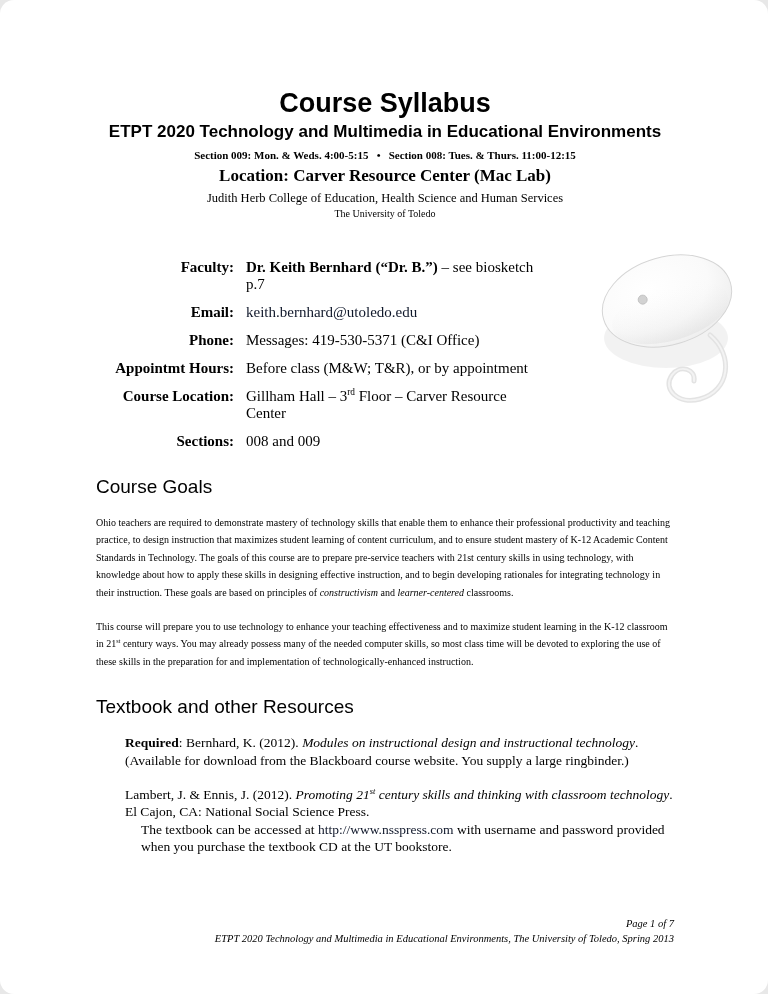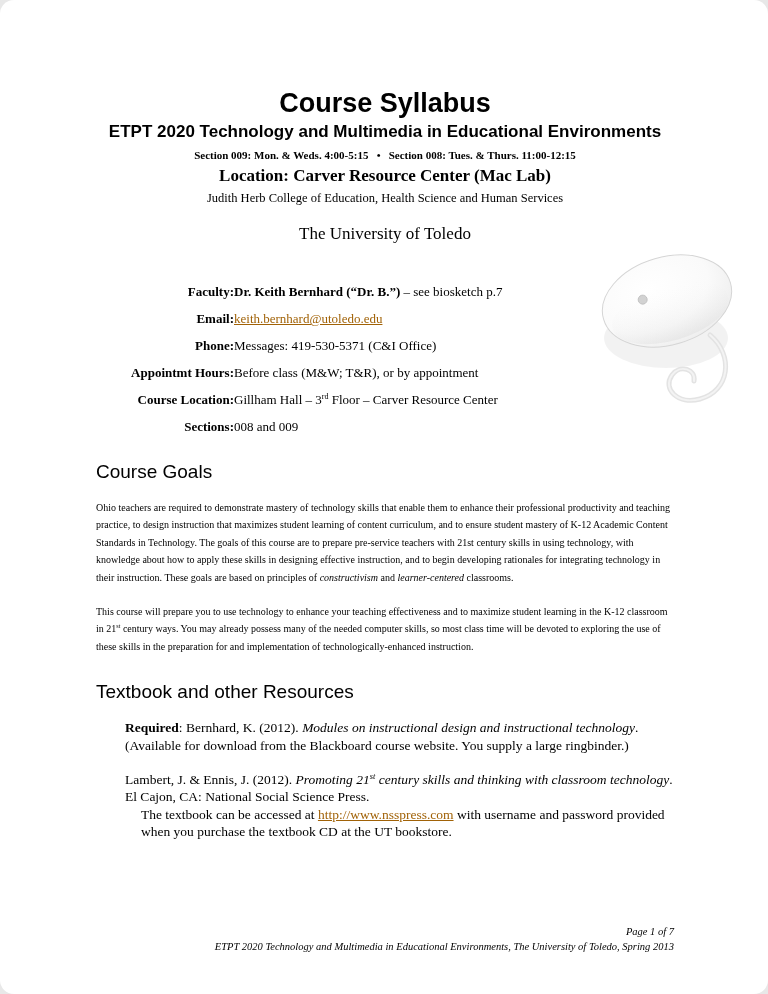--- a/index.html
+++ b/index.html
@@ -34,41 +34,40 @@
     font-weight: bold;
     font-size: 11px;
     margin-top: 7px;
   }
   .location-line {
     font-weight: bold;
     font-size: 17px;
     margin-top: 5px;
   }
   .college-line { font-size: 12.5px; margin-top: 5px; }
-  .university-line { font-size: 17px; margin-top: 18px; }
+  .university-line { font-size: 10px; margin-top: 2px; }
 
   .faculty {
     margin: 40px 0 0 14px;
     width: 440px;
   }
   .frow {
     display: grid;
     grid-template-columns: 124px 1fr;
-    column-gap: 0;
-    font-size: 13px;
+    column-gap: 12px;
+    font-size: 15px;
     margin-bottom: 11px;
     align-items: baseline;
   }
   .flabel { font-weight: bold; text-align: right; white-space: nowrap; }
   .fvalue { text-align: left; }
   .bold { font-weight: bold; }
   .italic { font-style: italic; }
   a.link, .link {
-    color: #a16207;
-    text-decoration: underline;
+    color: #0f172a;
     cursor: pointer;
   }
   sup { font-size: 0.62em; vertical-align: super; line-height: 0; }
 
   .section-heading {
     font-family: "Liberation Sans", sans-serif;
     font-weight: normal;
     font-size: 19px;
     margin: 26px 0 16px 0;
   }
@@ -92,21 +91,21 @@
     position: absolute;
     top: 243px;
     right: 26px;
     width: 150px;
     height: 170px;
   }
 
   .footer {
     position: absolute;
     right: 94px;
-    bottom: 40px;
+    bottom: 48px;
     text-align: right;
     font-style: italic;
     font-size: 10.5px;
     line-height: 15px;
   }
 </style>
 </head>
 <body>
 
 <div class="page">

